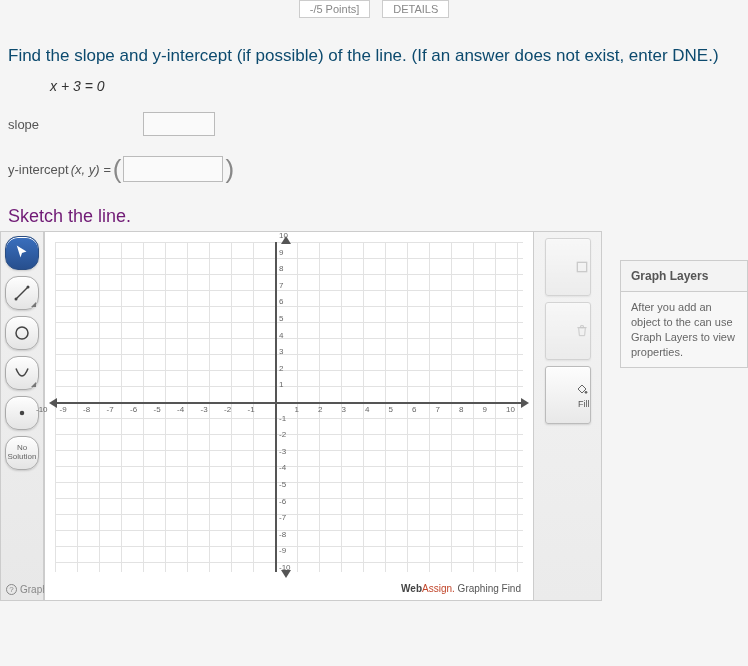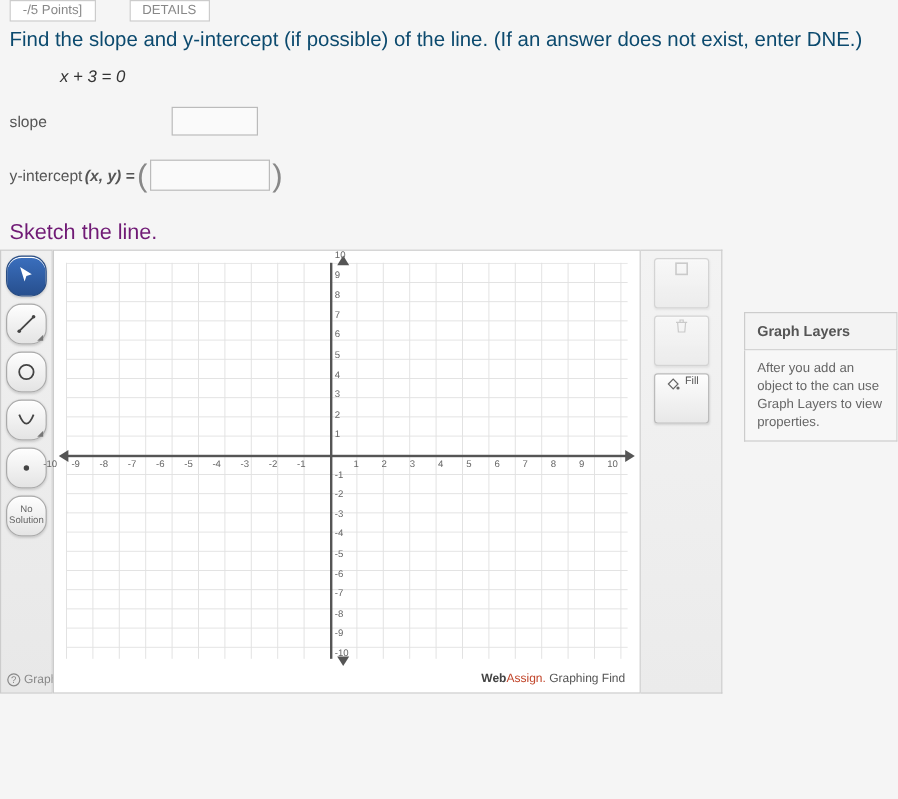--- a/index.html
+++ b/index.html
@@ -7,23 +7,24 @@
       font-family: Arial, Helvetica, sans-serif;
       background: #f5f5f5;
       width: 748px;
       height: 666px;
       overflow: hidden;
       position: relative;
       color: #555;
     }
     .top-tabs {
       display: flex;
-      gap: 28px;
+      gap: 12px;
       padding: 0 8px;
-      margin-bottom: 1px;
+      margin-bottom: 24px;
+      justify-content: center;
     }
     .top-tabs .tab {
       border: 1px solid #ccc;
       padding: 2px 10px;
       font-size: 11px;
       color: #888;
       background: #fff;
     }
     .question {
       padding: 4px 8px 8px;
@@ -147,24 +148,24 @@
     .footer-brand .wa2 { font-weight:normal; color:#c1452a; }
     .side-column {
       width: 68px;
       display:flex; flex-direction:column; gap:6px;
       padding:6px;
       border:1px solid #ccc; border-left:none;
       background: linear-gradient(#f3f3f3,#ebebeb);
       align-items:center;
     }
     .side-btn {
-      width:46px;height:42px;border:1px solid #bbb;border-radius:3px;
+      width:46px;height:58px;border:1px solid #bbb;border-radius:3px;
       background:linear-gradient(#fdfdfd,#e8e8e8);
       box-shadow: inset 0 1px 0 #fff, 0 1px 2px rgba(0,0,0,.12);
-      display:flex;flex-direction:row;align-items:flex-start;justify-content:center;
+      display:flex;flex-direction:column;align-items:flex-end;justify-content:center;
       font-size:9px;color:#555;gap:2px;
     }
     .side-btn.disabled { opacity:.55; color:#aaa; }
     .side-btn svg { width:16px;height:16px; }
     .layers-header {
       position:absolute; left:620px; top:260px;
       width:128px; padding:8px 10px;
       border:1px solid #ccc; background:#f3f3f3;
       font-size:12px; font-weight:bold; color:#555;
     }
@@ -188,21 +189,21 @@
 <div class="equation">x + 3 = 0</div>
 
 <div class="answer-row">
   <span>slope</span>
   <span style="width:100px"></span>
   <span class="input-box"></span>
 </div>
 
 <div class="answer-row" style="margin-top:8px;">
   <span>y-intercept</span>
-  <span style="font-style:italic;font-weight:bold;">(x, y) =</span>
+  <span style="font-style:italic;">(x, y) =</span>
   <span class="oparen">(</span>
   <span class="yint-input"></span>
   <span class="cparen">)</span>
 </div>
 
 <div class="sketch-label">Sketch the line.</div>
 
 <div class="graph-wrap">
 
   <div class="tool-column">

